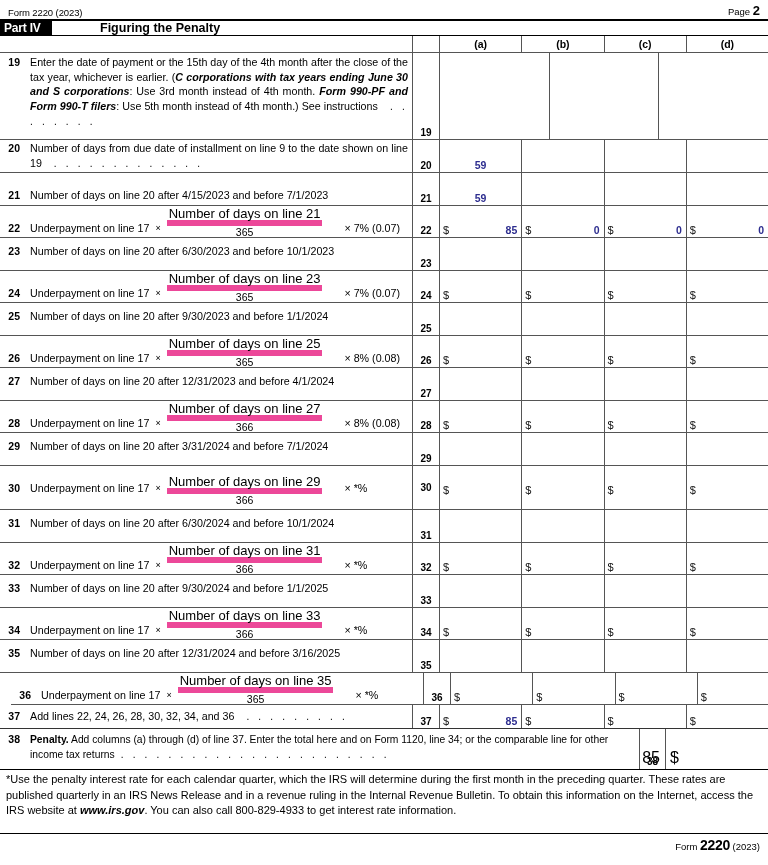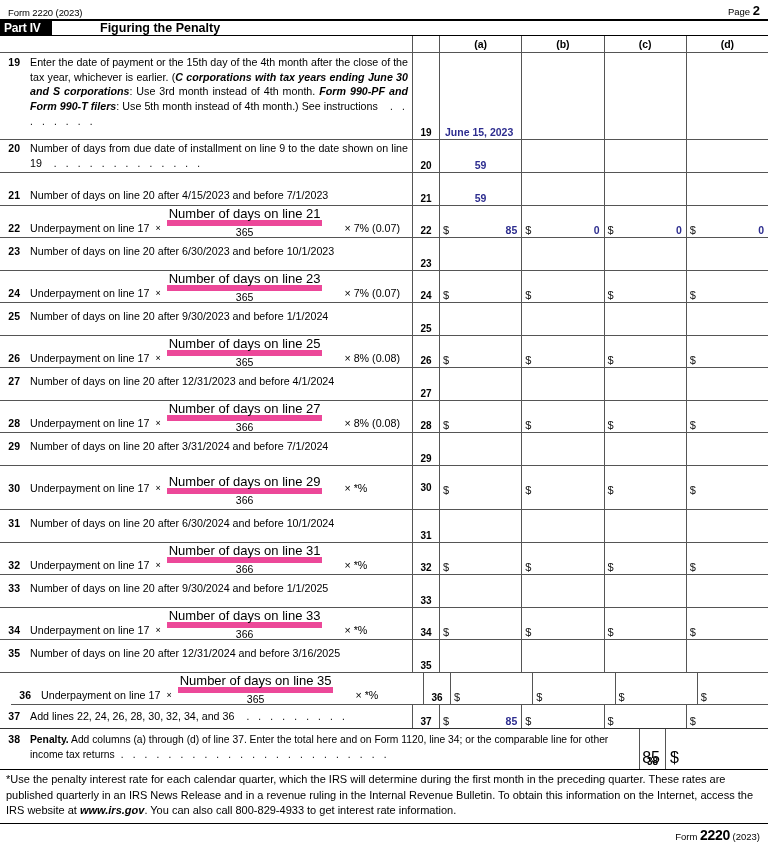--- a/index.html
+++ b/index.html
@@ -103,21 +103,21 @@
   
   .l38row { display:flex; width:636px; }
   .l38desc { width: 640px; flex:0 0 640px; border-right:1px solid #555; }
   .l38num { width:26px; flex:0 0 26px; font-size:10px; font-weight:bold;
             display:flex; align-items:flex-end; justify-content:center; padding-bottom:2px;
             border-right:1px solid #555;}
   .l38val { flex:1 1 auto; position:relative; }
 
   .footnote {
     border-top: 1.3px solid #000;
-    padding: 2px 8px 4px 6px;
+    padding: 2px 8px 14px 6px;
     font-size: 11px; line-height: 15.5px;
   }
   .footbar { border-top: 1.8px solid #000; }
   .formfoot {
     text-align: right; padding: 3px 8px 0 0; font-size: 9.5px;
   }
   .formfoot b { font-size: 14px; font-weight:bold; letter-spacing:-0.3px;}
 </style>
 </head>
 <body>
@@ -148,23 +148,20 @@
 
   <div class="row sep" style="height:87px;">
     <div class="desc" style="padding:2px 0 0 0;">
       <div class="ln">
         <div class="lnno">19</div>
         <div class="lntx just"><span>Enter the date of payment or the 15th day of the 4th month after  the close of the tax year, whichever is earlier.  (</span><span class="ital">C corporations with tax years ending June 30 and S corporations</span><span>: Use 3rd month instead of 4th month. </span><span class="ital">Form 990-PF and Form 990-T filers</span><span>: Use 5th month instead of 4th month.) See instructions</span><span class="leader">&nbsp;&nbsp;. . . . . . . .</span></div>
       </div>
     </div>
     <div class="numcol">19</div>
     <div class="valcell">
-        <span class="amt date">June 15, 2023</span>
-      </div>
-    <div class="valcell">
         <span class="amt"></span>
       </div>
     <div class="valcell">
         <span class="amt"></span>
       </div>
     <div class="valcell">
         <span class="amt"></span>
       </div>
   </div>
 

